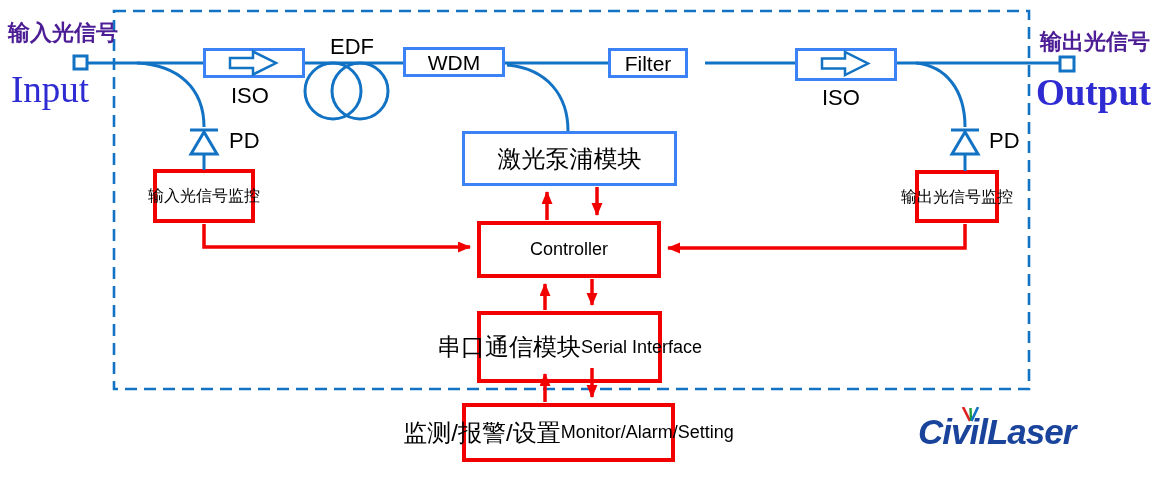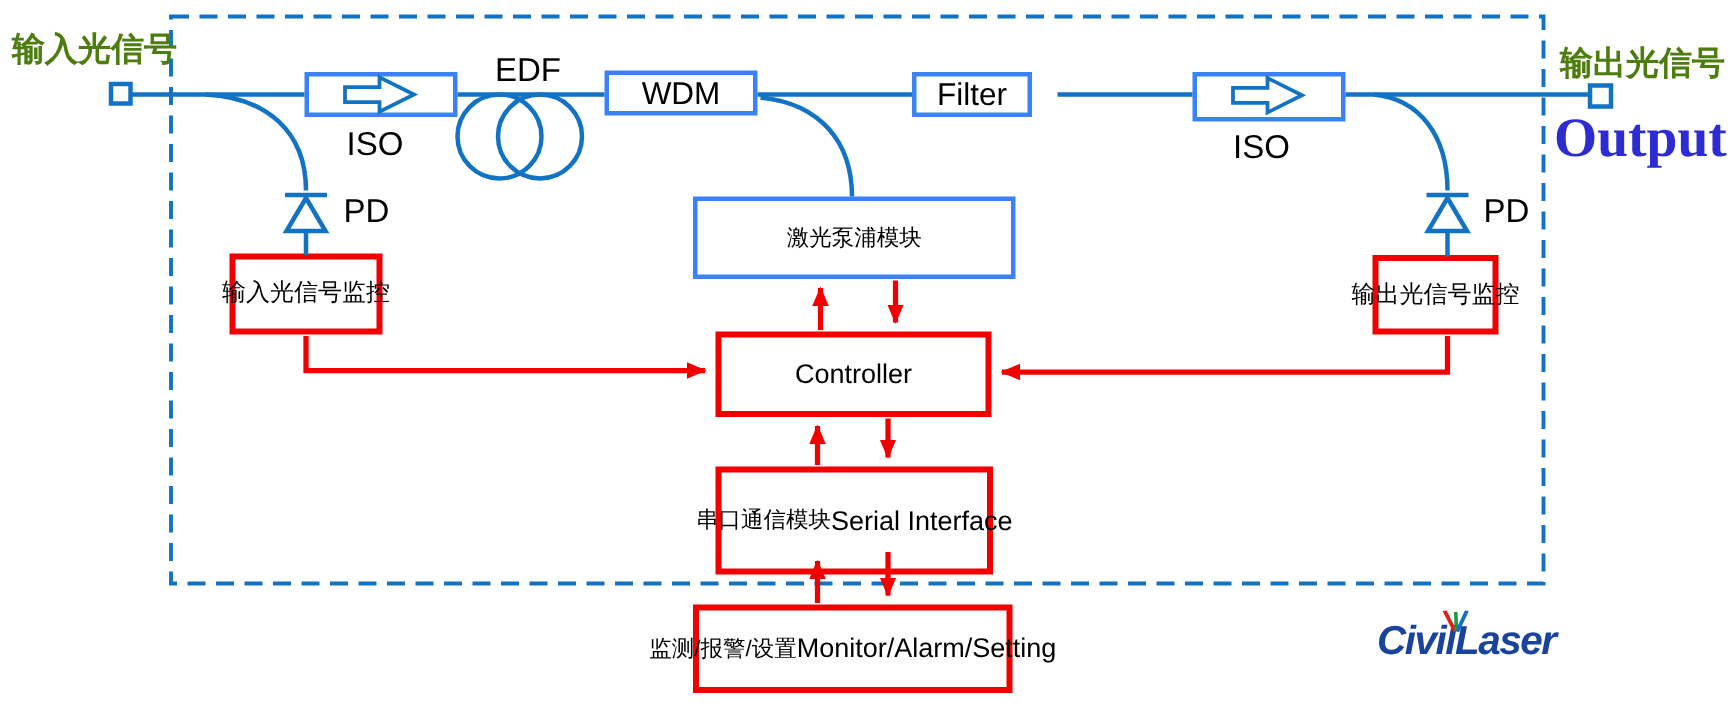--- a/index.html
+++ b/index.html
@@ -11,43 +11,44 @@
   .bluebox{
     position:absolute;background:#ffffff;border:3px solid #3b82f6;box-sizing:border-box;
     display:flex;flex-direction:column;align-items:center;justify-content:center;
     text-align:center;color:#000;z-index:2;
   }
   .redbox{
     position:absolute;background:#ffffff;border:4px solid #F20000;box-sizing:border-box;
     display:flex;flex-direction:row;align-items:center;justify-content:center;
     text-align:center;color:#000;z-index:2;
   }
-  .l1{font-size:15px;line-height:1.3;white-space:nowrap;}
+  .l1{font-size:24px;line-height:1.3;white-space:nowrap;}
   .l2{font-size:18px;line-height:1.25;white-space:nowrap;}
   .small1{font-size:16px;line-height:1.35;white-space:nowrap;}
   .boxlabel{font-size:21px;line-height:1;white-space:nowrap;}
   
-  .cnlabel{position:absolute;font-size:22px;font-weight:bold;color:#4d7c0f;white-space:nowrap;z-index:4;}
+  .cnlabel{position:absolute;font-size:22px;font-weight:bold;color:#4c1d95;white-space:nowrap;z-index:4;}
   .iolabel{position:absolute;font-family:"Liberation Serif", serif;font-size:37px;color:#2F2BD2;white-space:nowrap;z-index:4;}
   .symlabel{position:absolute;font-size:22px;color:#000;white-space:nowrap;z-index:4;}
   svg.layer{position:absolute;left:0;top:0;z-index:3;pointer-events:none;}
   
   #logo{
     position:absolute;left:918px;top:412px;z-index:4;
     font-family:"Liberation Sans", sans-serif;font-style:italic;font-weight:bold;
-    font-size:27px;color:#1A449C;letter-spacing:-1px;white-space:nowrap;
+    font-size:35px;color:#1A449C;letter-spacing:-1px;white-space:nowrap;
   }
   #logo .vmark{position:absolute;left:43px;top:-5px;}
 </style>
 </head>
 <body>
 
 <div id="stage">
 
   <div class="cnlabel" style="left:8px;top:18px;">输入光信号</div>
+  <div class="iolabel" style="left:11px;top:68px;">Input</div>
   <div class="cnlabel" style="left:1040px;top:27px;">输出光信号</div>
   <div class="iolabel" style="left:1036px;top:71px;font-weight:bold;">Output</div>
 
   <div class="symlabel" style="left:330px;top:34px;">EDF</div>
   <div class="symlabel" style="left:231px;top:83px;">ISO</div>
   <div class="symlabel" style="left:822px;top:85px;">ISO</div>
   <div class="symlabel" style="left:229px;top:128px;">PD</div>
   <div class="symlabel" style="left:989px;top:128px;">PD</div>
 
   <div class="bluebox" style="left:203px;top:48px;width:102px;height:30px;"></div>

